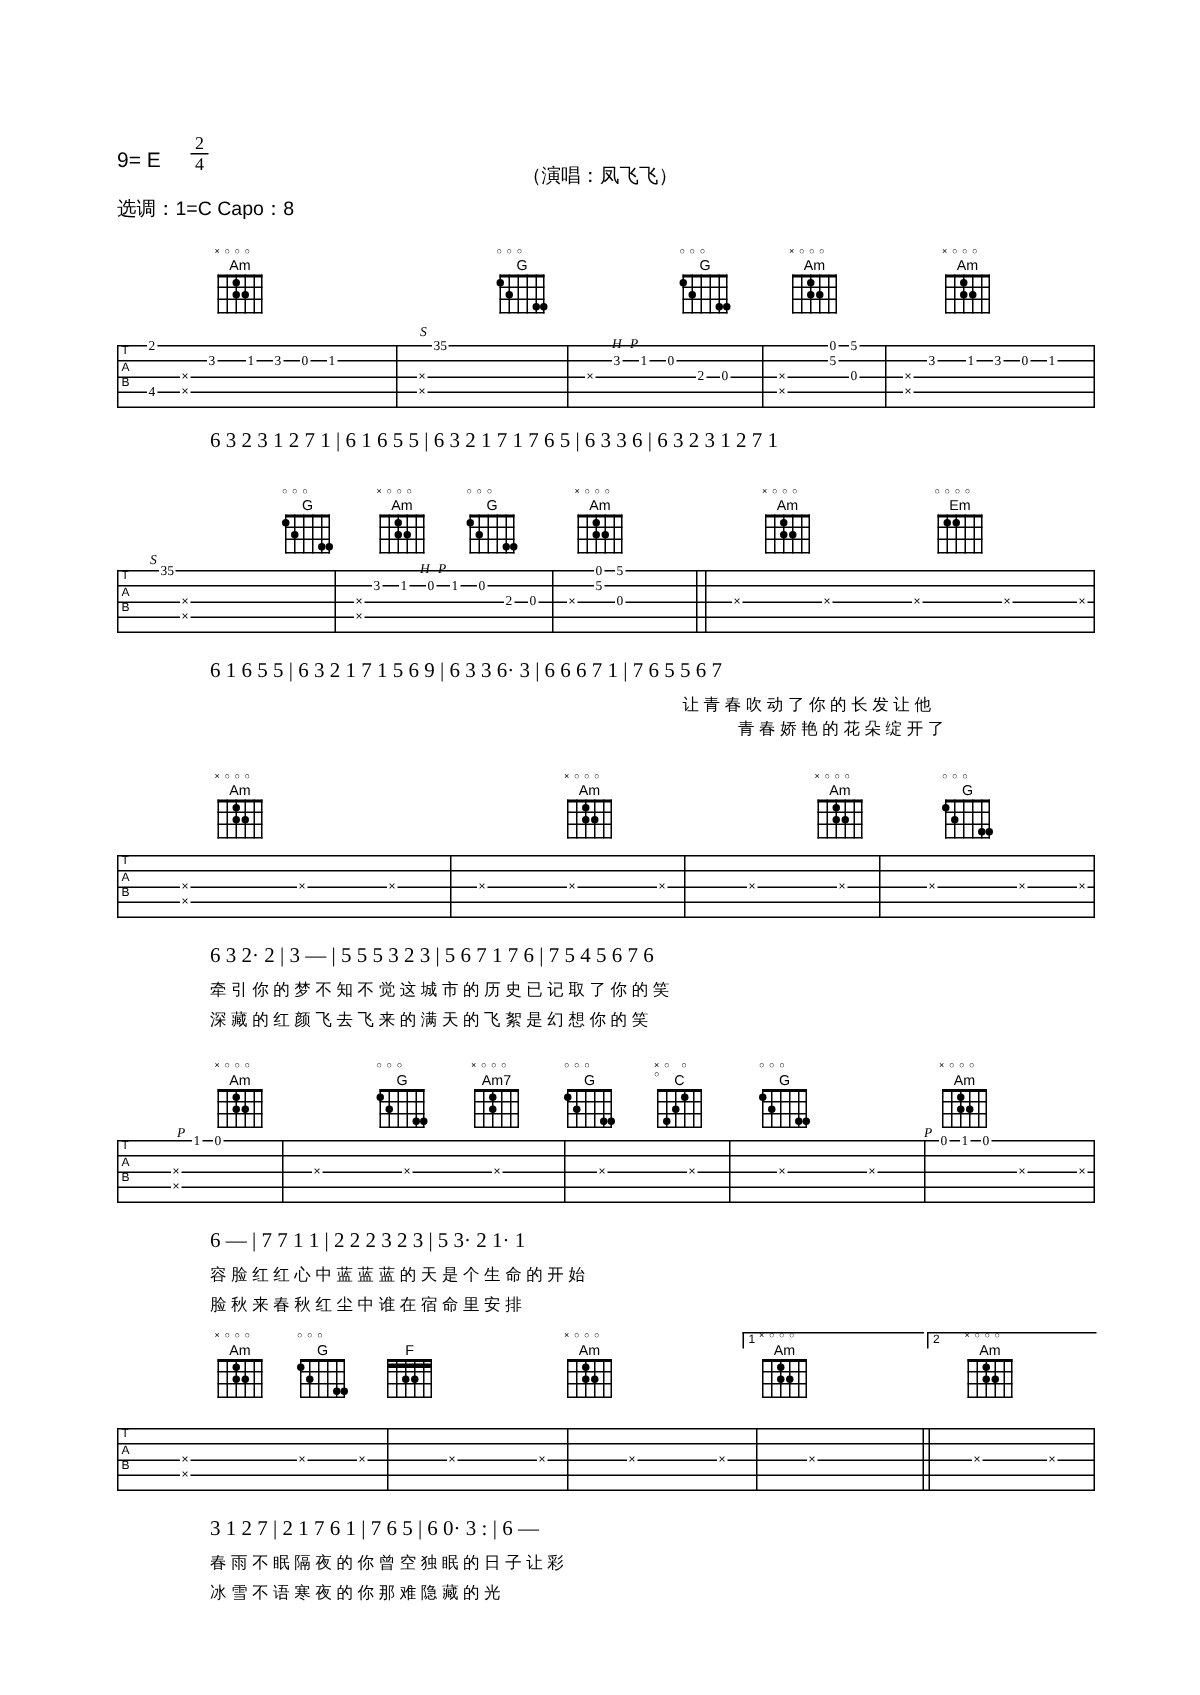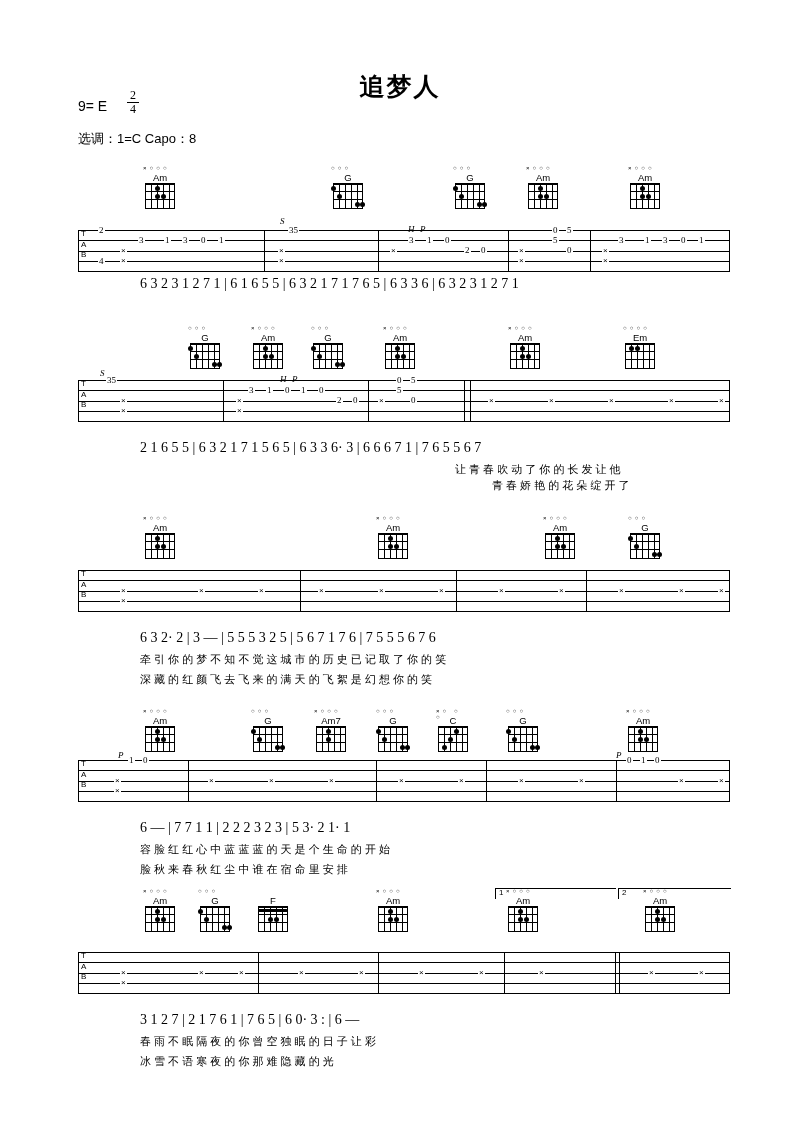--- a/index.html
+++ b/index.html
@@ -76,21 +76,21 @@
     white-space:nowrap;
   }
   .sym{position:absolute;font-size:9px;font-family:"Liberation Serif",serif;font-style:italic;}
   .small{position:absolute;font-size:8px;font-family:"Liberation Sans",sans-serif;}
 </style>
 </head>
 <body>
 
 <div class="sheet">
 
-  <div class="title">追梦人</div>
+  <div class="subtitle">（演唱：凤飞飞）</div>
   <div class="keyline">9= E</div>
   <div class="timesig">
     <span class="num">2</span>
     <span class="bar"></span>
     <span class="num">4</span>
   </div>
   <div class="capoline">选调：1=C   Capo：8</div>
 
   <div class="system" style="top:0;">
 
@@ -236,21 +236,21 @@
       <div class="xn" style="left:312px;top:16px;">×</div>
       <div class="xn" style="left:440px;top:16px;">×</div>
       <div class="xn" style="left:440px;top:26px;">×</div>
       <div class="xn" style="left:524px;top:16px;">×</div>
       <div class="xn" style="left:524px;top:26px;">×</div>
     </div>
     <div class="sym" style="left:280px;top:216px;">S</div>
     <div class="sym" style="left:408px;top:224px;">H</div>
     <div class="sym" style="left:420px;top:224px;">P</div>
 
-    <div class="mel" style="left:140px;top:276px;">6 3 2 3 1 2 7 1 | 6 1 6 5 5 | 6 3 2 1 7 1 7 6 5 | 6 3 3 6 | 6 3 2 3 1 2 7 1</div>
+    <div class="mel" style="left:140px;top:287px;">6 3 2 3 1 2 7 1 | 6 1 6 5 5 | 6 3 2 1 7 1 7 6 5 | 6 3 3 6 | 6 3 2 3 1 2 7 1</div>
   </div>
 
   <div class="system" style="top:0;">
     <div class="chord" style="left:188px;top:332px;">
       <div class="cname">G</div>
       <div class="marks">○○○</div>
       <div class="grid">
         <div class="nut"></div>
           <div class="h" style="top:8px;"></div>
           <div class="h" style="top:16px;"></div>
@@ -398,21 +398,21 @@
       <div class="xn" style="left:410px;top:16px;">×</div>
       <div class="xn" style="left:470px;top:16px;">×</div>
       <div class="xn" style="left:530px;top:16px;">×</div>
       <div class="xn" style="left:590px;top:16px;">×</div>
       <div class="xn" style="left:640px;top:16px;">×</div>
     </div>
     <div class="sym" style="left:100px;top:368px;">S</div>
     <div class="sym" style="left:280px;top:374px;">H</div>
     <div class="sym" style="left:292px;top:374px;">P</div>
 
-    <div class="mel" style="left:140px;top:440px;">2 1 6 5 5 | 6 3 2 1 7 1 5 6 5 | 6 3 3 6· 3 | 6 6 6 7 1 | 7 6 5   5  6 7</div>
+    <div class="mel" style="left:140px;top:440px;">6 1 6 5 5 | 6 3 2 1 7 1 5 6 9 | 6 3 3 6· 3 | 6 6 6 7 1 | 7 6 5   5  6 7</div>
     <div class="lyr" style="left:455px;top:462px;">让  青  春  吹  动 了  你 的 长  发  让 他</div>
     <div class="lyr" style="left:492px;top:478px;">青 春 娇 艳 的  花  朵 绽 开 了</div>
   </div>
 
   <div class="system" style="top:0;">
     <div class="chord" style="left:143px;top:522px;">
       <div class="cname">Am</div>
       <div class="marks">×○○○</div>
       <div class="grid">
         <div class="nut"></div>
@@ -510,21 +510,21 @@
       <div class="xn" style="left:240px;top:16px;">×</div>
       <div class="xn" style="left:300px;top:16px;">×</div>
       <div class="xn" style="left:360px;top:16px;">×</div>
       <div class="xn" style="left:420px;top:16px;">×</div>
       <div class="xn" style="left:480px;top:16px;">×</div>
       <div class="xn" style="left:540px;top:16px;">×</div>
       <div class="xn" style="left:600px;top:16px;">×</div>
       <div class="xn" style="left:640px;top:16px;">×</div>
     </div>
 
-    <div class="mel" style="left:140px;top:630px;">6  3  2· 2 | 3   —   | 5  5 5 3 2 5 | 5 6 7 1  7 6 | 7 5 5 5 6 7 6</div>
+    <div class="mel" style="left:140px;top:630px;">6  3  2· 2 | 3   —   | 5  5 5 3 2 3 | 5 6 7 1  7 6 | 7 5 4 5 6 7 6</div>
     <div class="lyr" style="left:140px;top:652px;">牵 引 你 的 梦          不  知  不  觉 这  城 市 的 历  史 已 记  取 了 你 的 笑</div>
     <div class="lyr" style="left:140px;top:672px;">深 藏 的  红  颜          飞 去 飞 来 的 满  天 的 飞  絮 是  幻  想  你 的 笑</div>
   </div>
 
   <div class="system" style="top:0;">
     <div class="chord" style="left:143px;top:715px;">
       <div class="cname">Am</div>
       <div class="marks">×○○○</div>
       <div class="grid">
         <div class="nut"></div>

